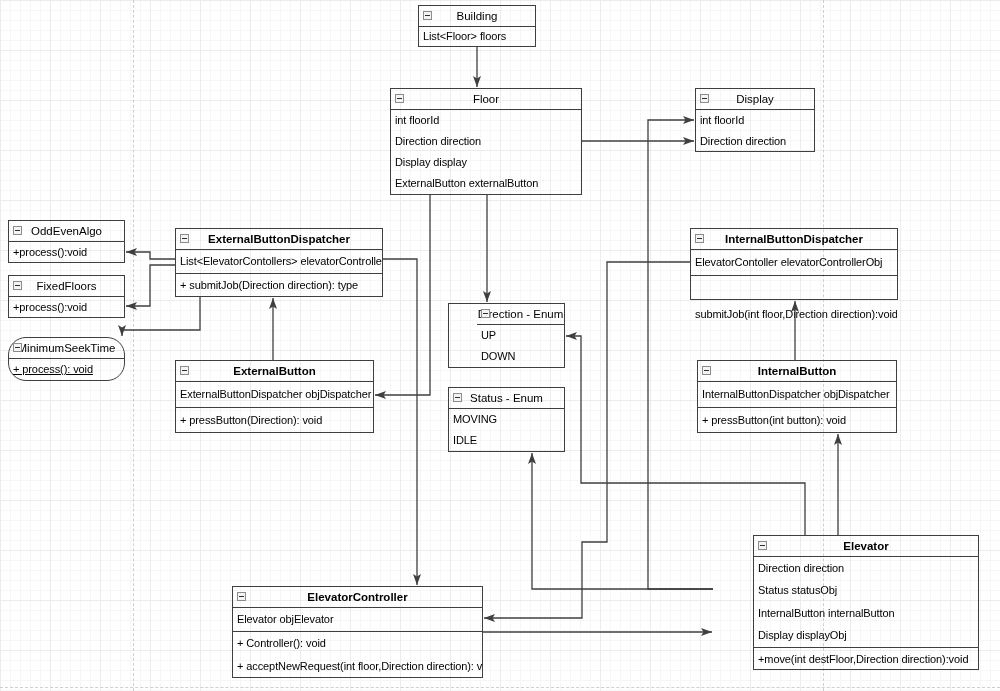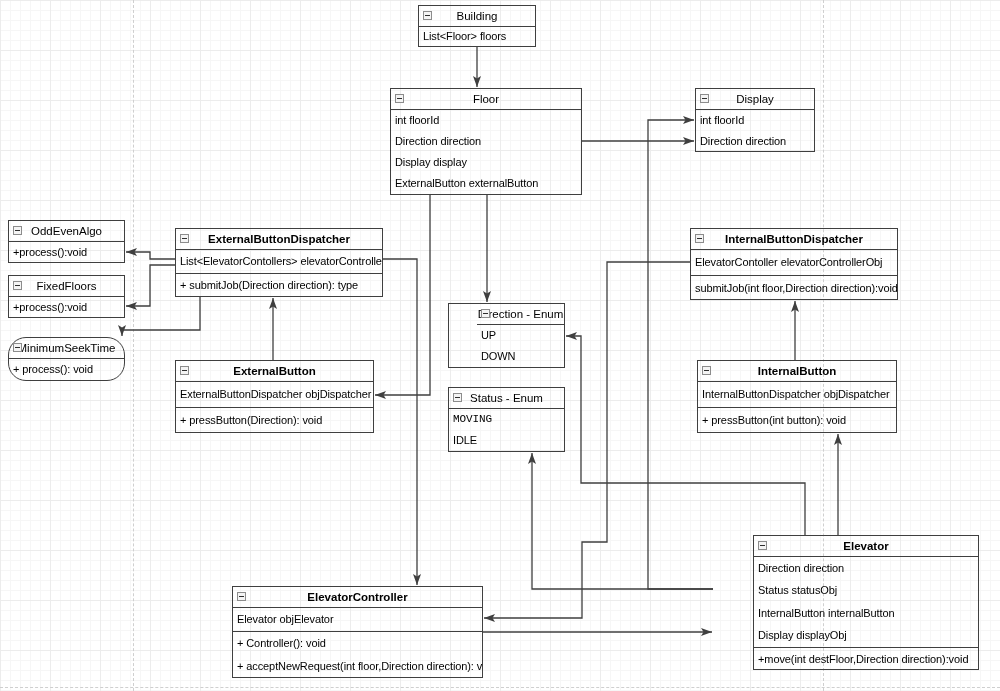--- a/index.html
+++ b/index.html
@@ -74,21 +74,21 @@
     </div>
     <div class="uml-class" style="left: 8px; top: 275px; width: 117px; height: 43px;">
       <div class="uml-title" style="height: 21px; line-height: 20px;"><span class="collapse-icon"></span><span>FixedFloors</span></div>
       <div class="uml-section">
         <div class="uml-row" style="height: 20px; line-height: 20px;">+process():void</div>
       </div>
     </div>
     <div class="uml-class" style="left: 8px; top: 337px; width: 117px; height: 44px; border-radius: 18px;">
       <div class="uml-title" style="height: 21px; line-height: 20px;"><span class="collapse-icon"></span><span>MinimumSeekTime</span></div>
       <div class="uml-section">
-        <div class="uml-row" style="height: 21px; line-height: 21px;">+ process(): void</div>
+        <div class="uml-row" style="height: 21px; line-height: 21px; text-decoration: underline;">+ process(): void</div>
       </div>
     </div>
     <div class="uml-class" style="left: 175px; top: 360px; width: 199px; height: 73px;">
       <div class="uml-title bold" style="height: 21px; line-height: 20px;"><span class="collapse-icon"></span><span>ExternalButton</span></div>
       <div class="uml-section">
         <div class="uml-row" style="height: 25px; line-height: 25px;">ExternalButtonDispatcher objDispatcher</div>
       </div>
       <div class="uml-section sep">
         <div class="uml-row" style="height: 25px; line-height: 25px;">+ pressButton(Direction): void</div>
       </div>
@@ -96,31 +96,31 @@
     <div class="uml-class" style="left: 448px; top: 303px; width: 117px; height: 65px; padding-left: 28px;">
       <div class="uml-title" style="height: 21px; line-height: 20px;"><span class="collapse-icon"></span><span>Direction - Enum</span></div>
       <div class="uml-section">
         <div class="uml-row" style="height: 21px; line-height: 21px;">UP</div>
         <div class="uml-row" style="height: 21px; line-height: 21px;">DOWN</div>
       </div>
     </div>
     <div class="uml-class" style="left: 448px; top: 387px; width: 117px; height: 65px;">
       <div class="uml-title" style="height: 21px; line-height: 20px;"><span class="collapse-icon"></span><span>Status - Enum</span></div>
       <div class="uml-section">
-        <div class="uml-row" style="height: 21px; line-height: 21px; font-family: Liberation Mono, monospace;">MOVING</div>
+        <div class="uml-row" style="height: 21px; line-height: 21px;">MOVING</div>
         <div class="uml-row" style="height: 21px; line-height: 21px;">IDLE</div>
       </div>
     </div>
     <div class="uml-class" style="left: 690px; top: 228px; width: 208px; height: 72px;">
       <div class="uml-title bold" style="height: 21px; line-height: 20px;"><span class="collapse-icon"></span><span>InternalButtonDispatcher</span></div>
       <div class="uml-section">
         <div class="uml-row" style="height: 24.5px; line-height: 24.5px;">ElevatorContoller elevatorControllerObj</div>
       </div>
       <div class="uml-section sep">
-        <div class="uml-row" style="height: 24.5px; line-height: 24.5px;">submitJob(int floor,Direction direction):void</div>
+        <div class="uml-row" style="height: 24.5px; line-height: 24.5px; margin-top: 26px;">submitJob(int floor,Direction direction):void</div>
       </div>
     </div>
     <div class="uml-class" style="left: 697px; top: 360px; width: 200px; height: 73px;">
       <div class="uml-title bold" style="height: 21px; line-height: 20px;"><span class="collapse-icon"></span><span>InternalButton</span></div>
       <div class="uml-section">
         <div class="uml-row" style="height: 25px; line-height: 25px;">InternalButtonDispatcher objDispatcher</div>
       </div>
       <div class="uml-section sep">
         <div class="uml-row" style="height: 25px; line-height: 25px;">+ pressButton(int button): void</div>
       </div>

